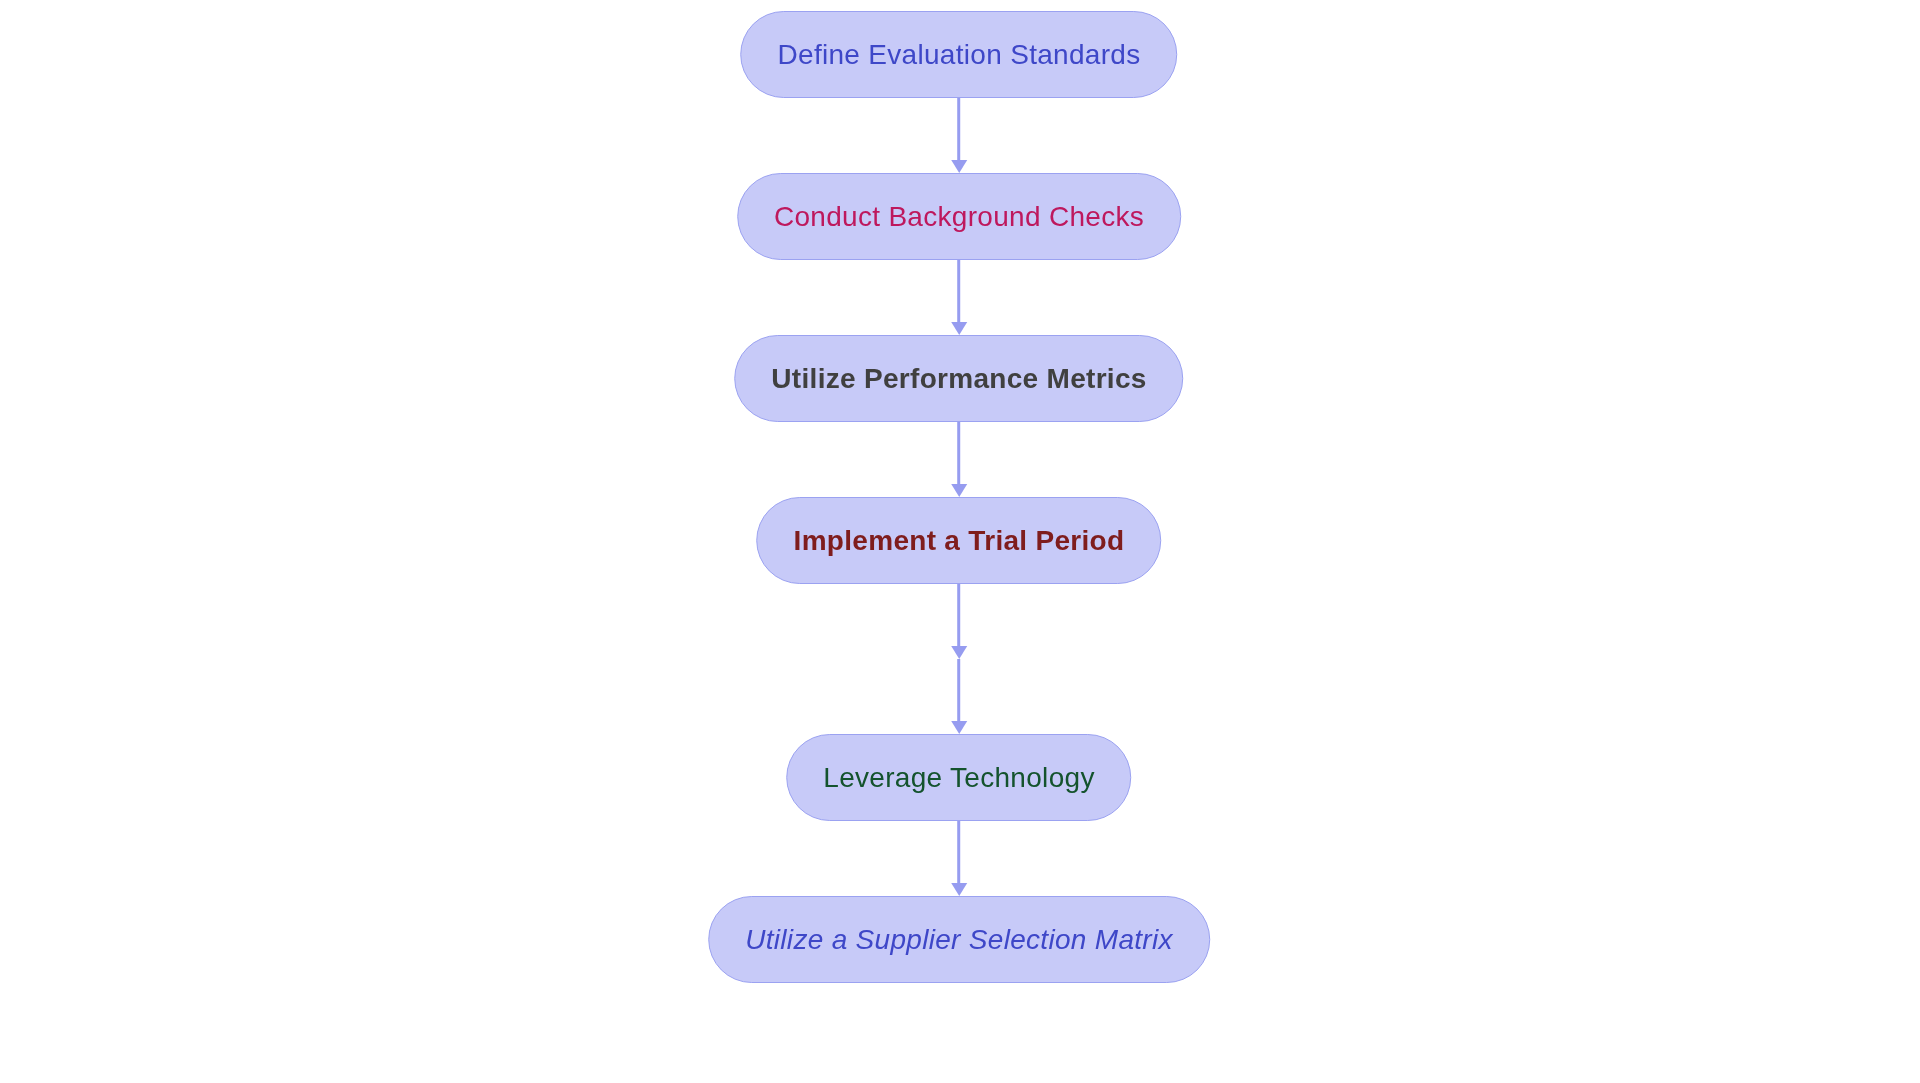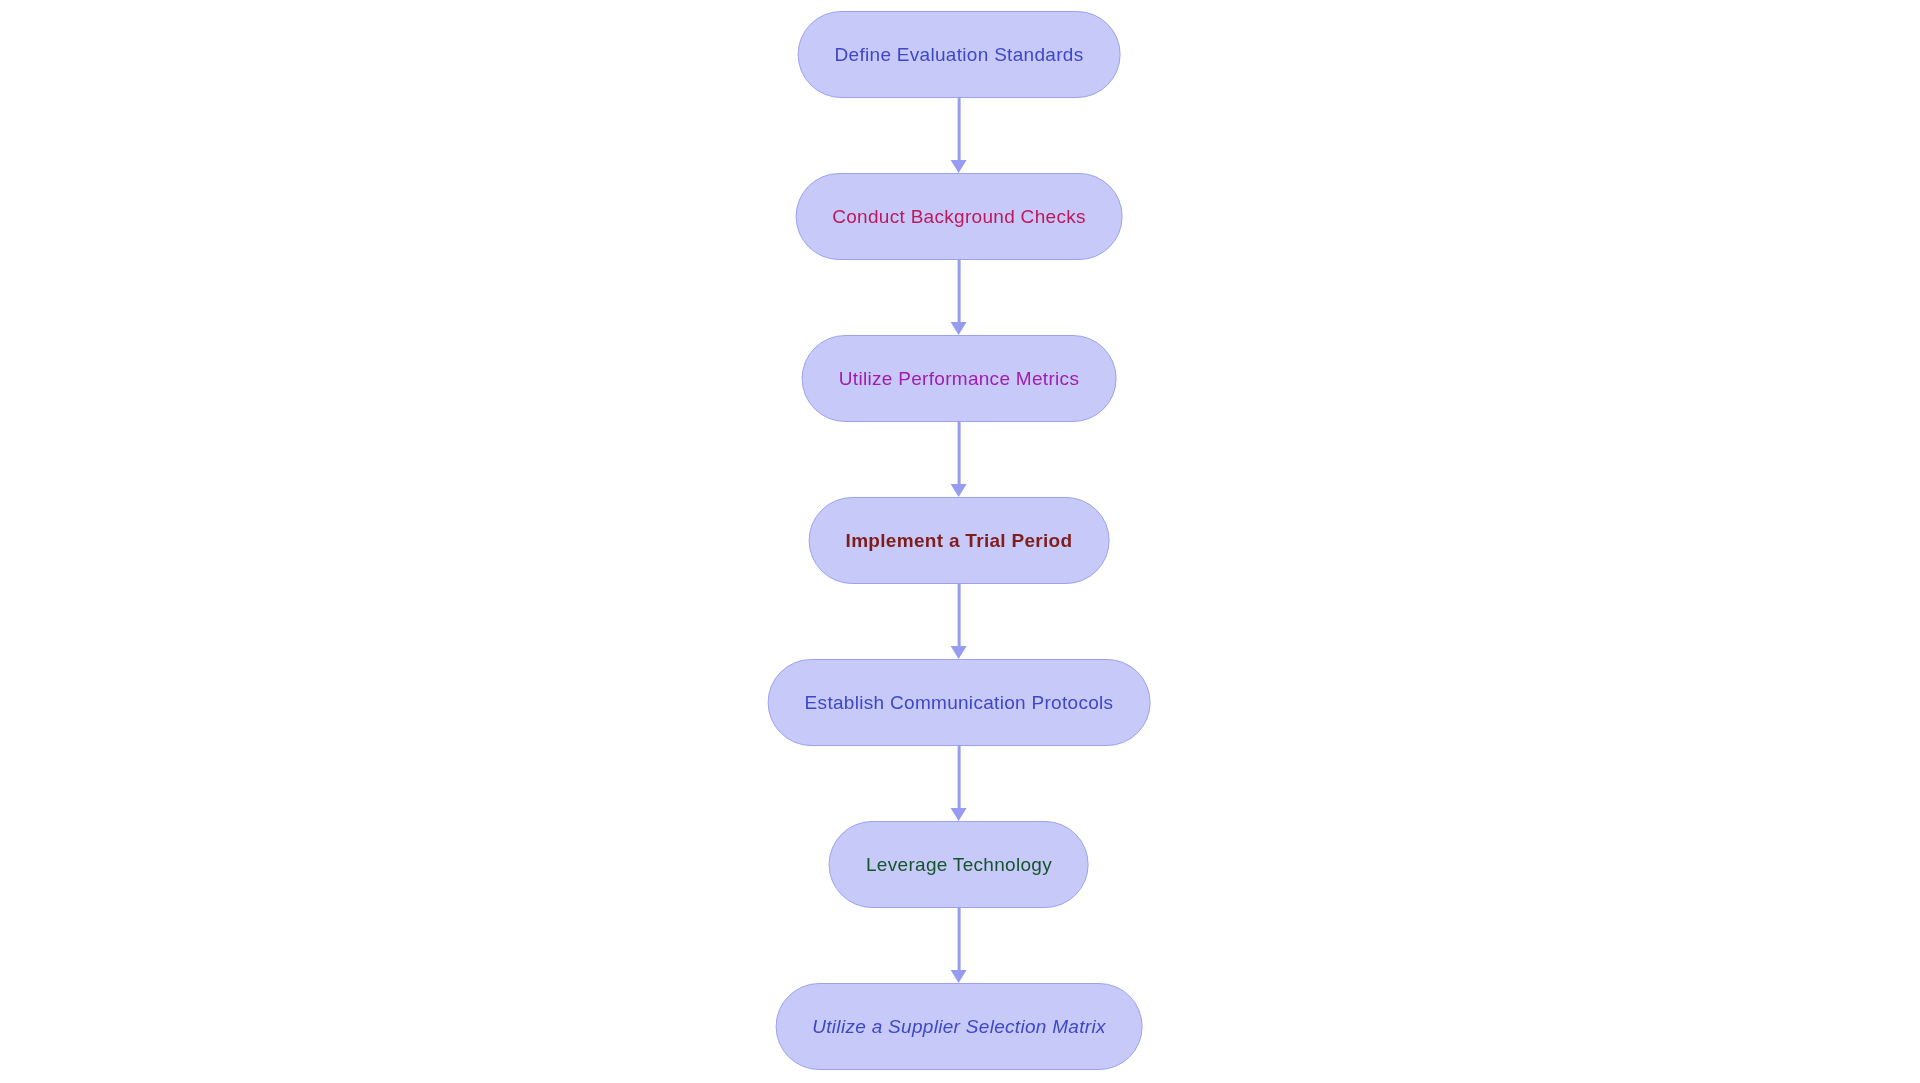--- a/index.html
+++ b/index.html
@@ -26,21 +26,21 @@
   }
   .node {
     height: 87px;
     box-sizing: border-box;
     border-radius: 44px;
     display: flex;
     align-items: center;
     justify-content: flex-start;
     padding: 0 36px;
     white-space: nowrap;
-    font-size: 19px;
+    font-size: 28px;
     font-weight: 500;
     letter-spacing: 0.3px;
   }
   .arrow {
     height: 75px;
     display: flex;
     flex-direction: column;
     align-items: center;
   }
   .arrow .line {
@@ -69,36 +69,33 @@
     <div class="line" style="background: rgb(150, 156, 240);"></div>
     <div class="head" style="border-top-color: rgb(150, 156, 240);"></div>
   </div>
       <div class="node" style="background: rgb(199, 202, 248); border: 1.5px solid rgb(155, 162, 241); color: #be185d;">
     <span class="node-label">Conduct Background Checks</span>
   </div>
       <div class="arrow">
     <div class="line" style="background: rgb(150, 156, 240);"></div>
     <div class="head" style="border-top-color: rgb(150, 156, 240);"></div>
   </div>
-      <div class="node" style="background: rgb(199, 202, 248); border: 1.5px solid rgb(155, 162, 241); color: #a21caf;">
+      <div class="node" style="background: rgb(199, 202, 248); border: 1.5px solid rgb(155, 162, 241); color: #404040; font-weight: bold;">
     <span class="node-label">Utilize Performance Metrics</span>
   </div>
       <div class="arrow">
     <div class="line" style="background: rgb(150, 156, 240);"></div>
     <div class="head" style="border-top-color: rgb(150, 156, 240);"></div>
   </div>
       <div class="node" style="background: rgb(199, 202, 248); border: 1.5px solid rgb(155, 162, 241); color: #7f1d1d; font-weight: bold;">
     <span class="node-label">Implement a Trial Period</span>
   </div>
       <div class="arrow">
     <div class="line" style="background: rgb(150, 156, 240);"></div>
     <div class="head" style="border-top-color: rgb(150, 156, 240);"></div>
-  </div>
-      <div class="node" style="background: rgb(199, 202, 248); border: 1.5px solid rgb(155, 162, 241); color: rgb(62, 71, 200);">
-    <span class="node-label">Establish Communication Protocols</span>
   </div>
       <div class="arrow">
     <div class="line" style="background: rgb(150, 156, 240);"></div>
     <div class="head" style="border-top-color: rgb(150, 156, 240);"></div>
   </div>
       <div class="node" style="background: rgb(199, 202, 248); border: 1.5px solid rgb(155, 162, 241); color: #14532d;">
     <span class="node-label">Leverage Technology</span>
   </div>
       <div class="arrow">
     <div class="line" style="background: rgb(150, 156, 240);"></div>

